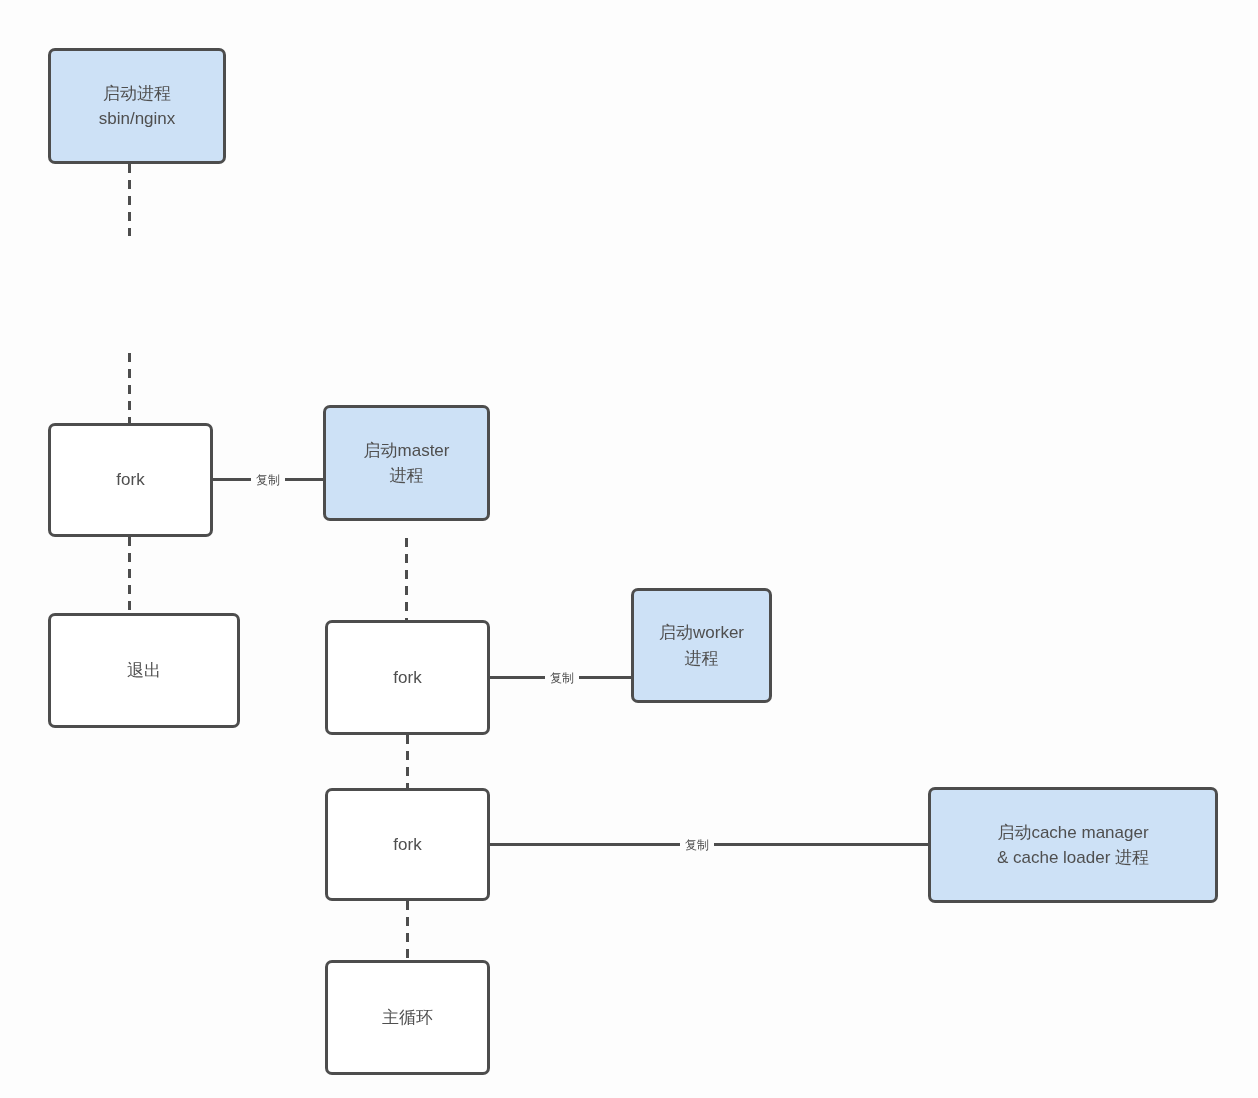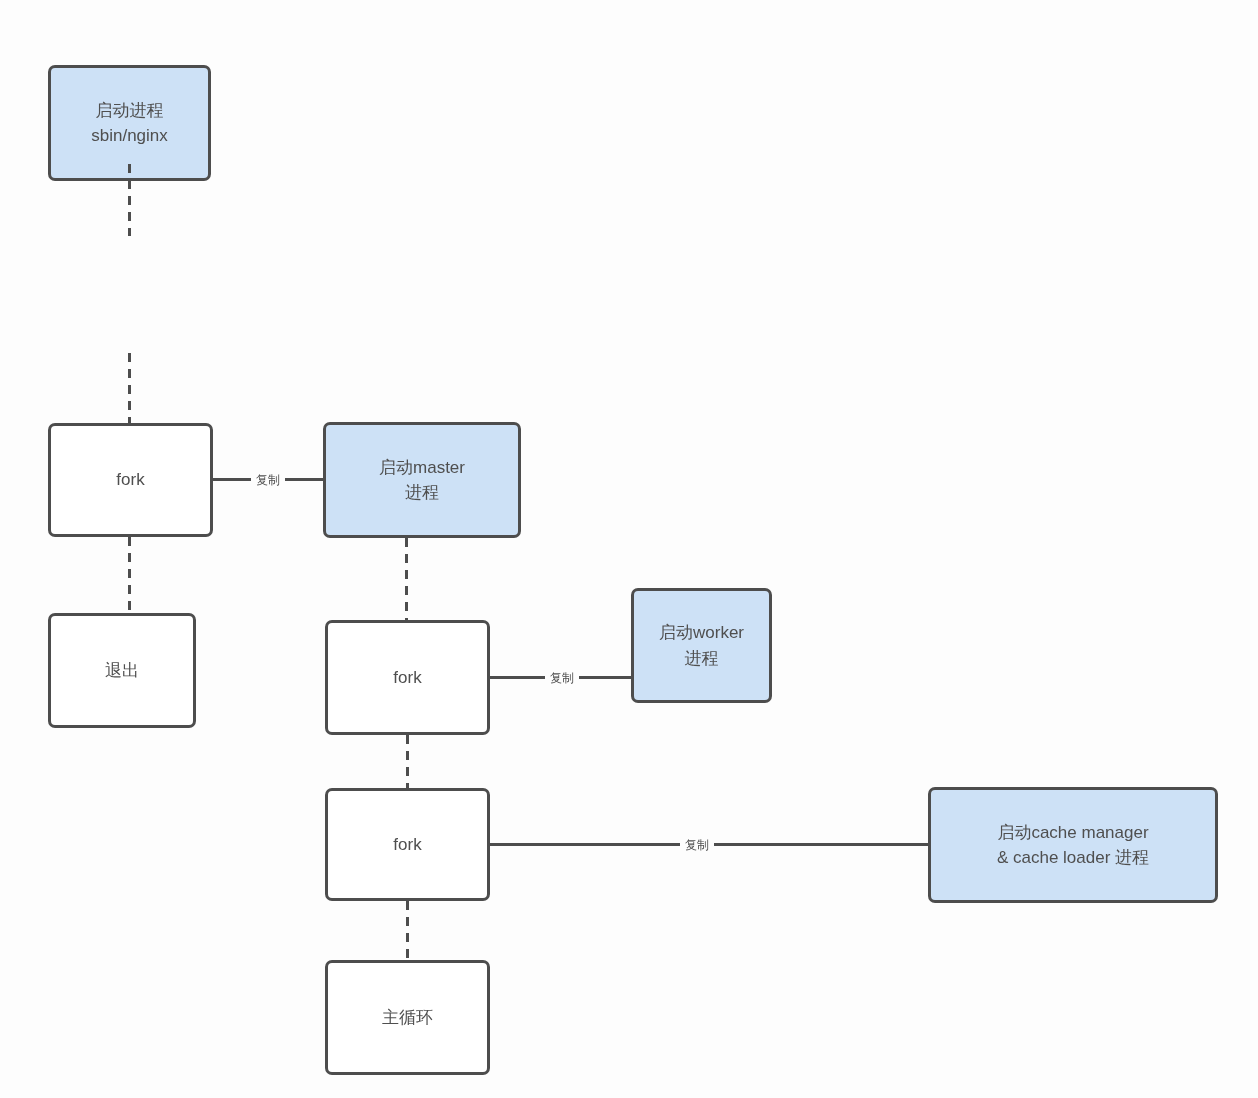--- a/index.html
+++ b/index.html
@@ -48,29 +48,29 @@
     color:var(--text);
     font-size:12px;
     line-height:1;
   }
 </style>
 </head>
 <body>
 
 <div class="canvas">
 
-  <div class="node highlight" style="left:48px;top:65px;width:163px;height:116px">启动进程
+  <div class="node highlight" style="left:48px;top:48px;width:178px;height:116px">启动进程
 sbin/nginx</div>
 
 
   <div class="node" style="left:48px;top:423px;width:165px;height:114px">fork</div>
 
-  <div class="node" style="left:48px;top:613px;width:148px;height:115px">退出</div>
+  <div class="node" style="left:48px;top:613px;width:192px;height:115px">退出</div>
 
-  <div class="node highlight" style="left:323px;top:422px;width:198px;height:116px">启动master
+  <div class="node highlight" style="left:323px;top:405px;width:167px;height:116px">启动master
 进程</div>
 
   <div class="node" style="left:325px;top:620px;width:165px;height:115px">fork</div>
 
   <div class="node highlight" style="left:631px;top:588px;width:141px;height:115px">启动worker
 进程</div>
 
   <div class="node" style="left:325px;top:788px;width:165px;height:113px">fork</div>
 
   <div class="node highlight" style="left:928px;top:787px;width:290px;height:116px">启动cache manager

